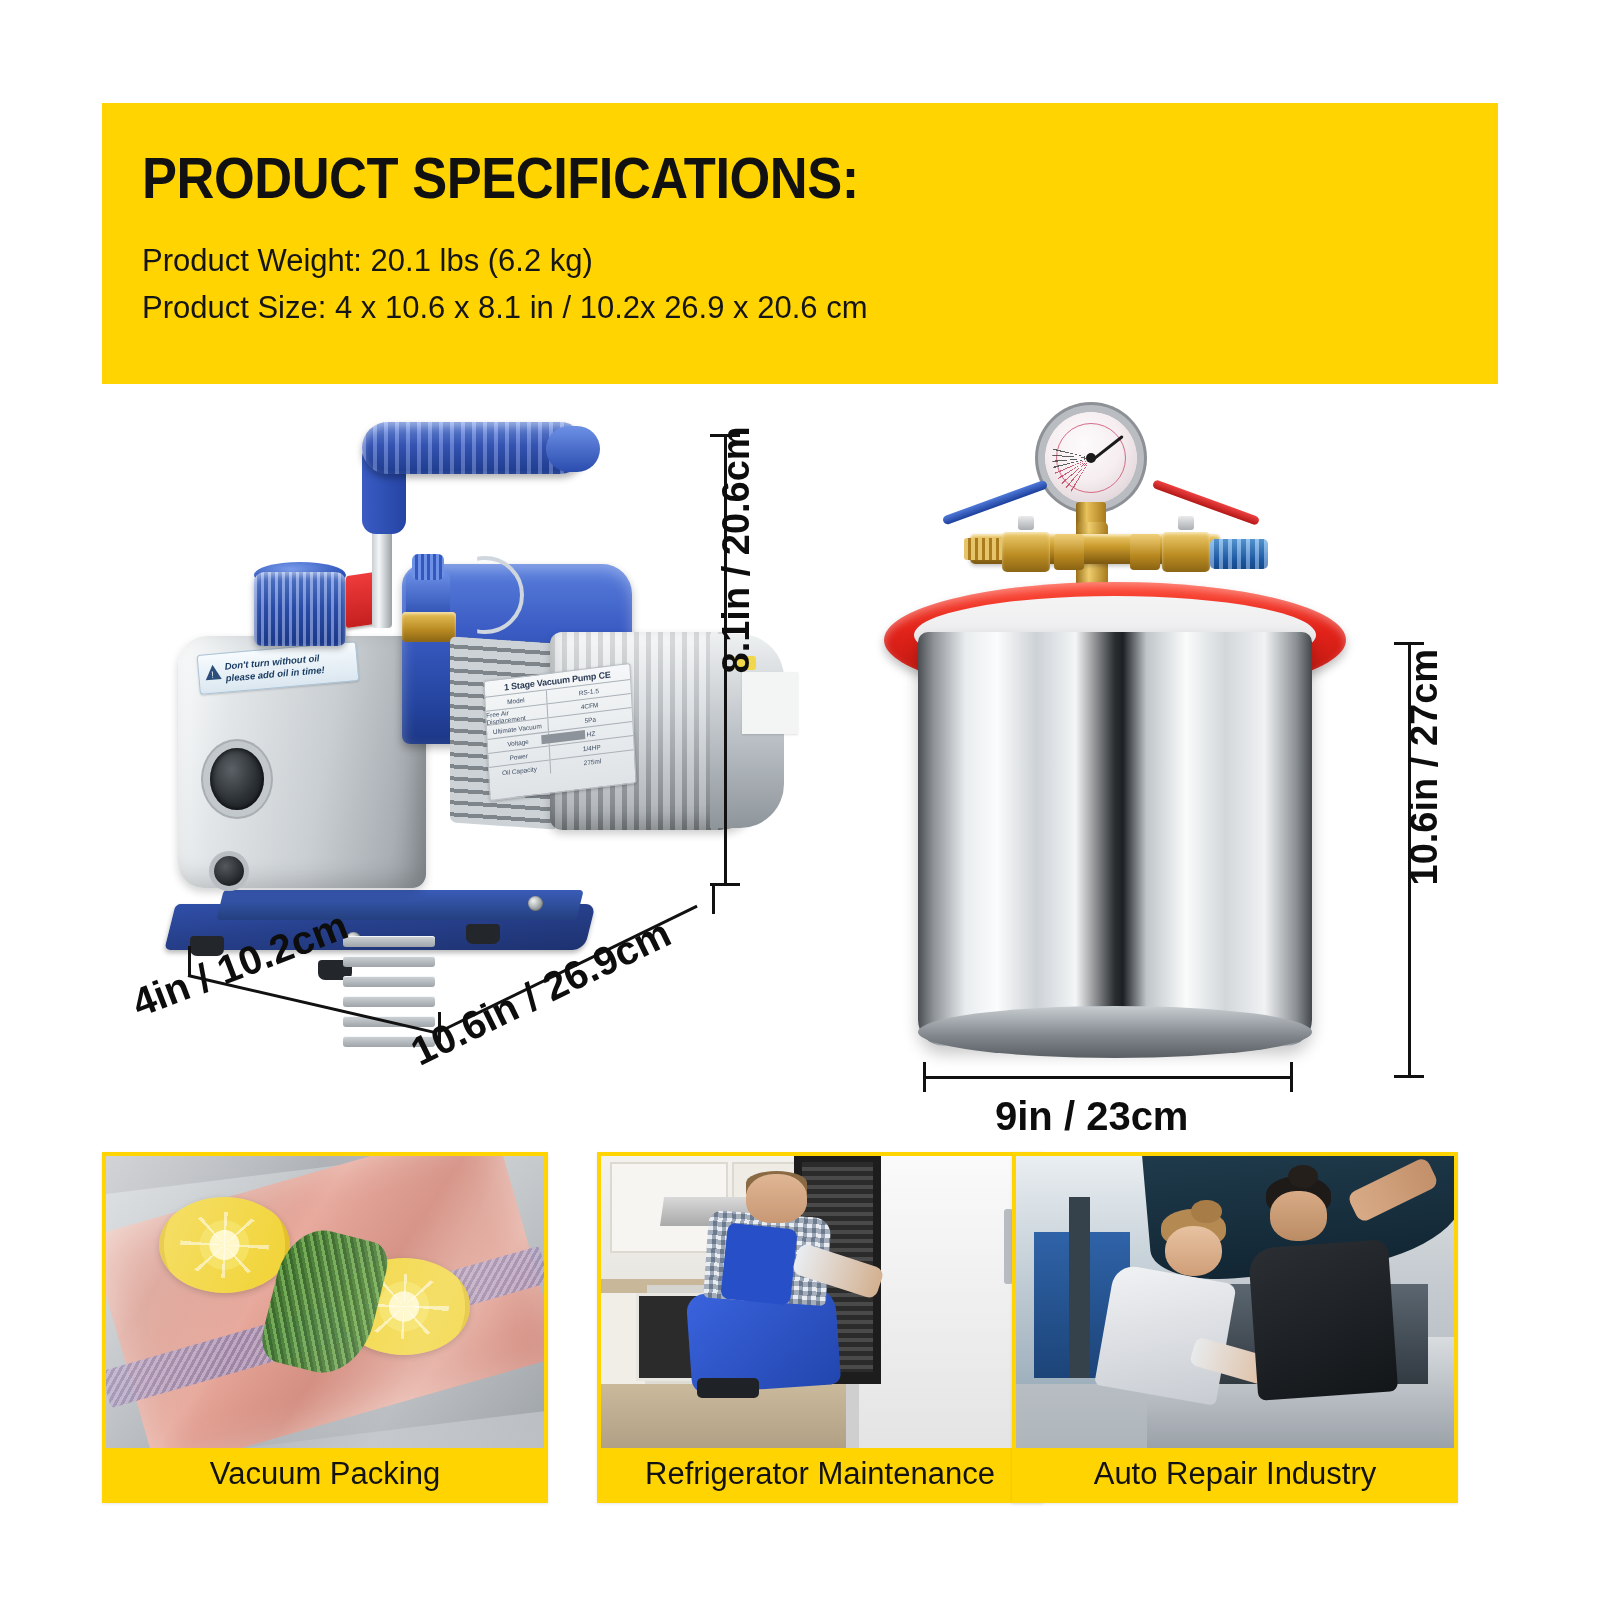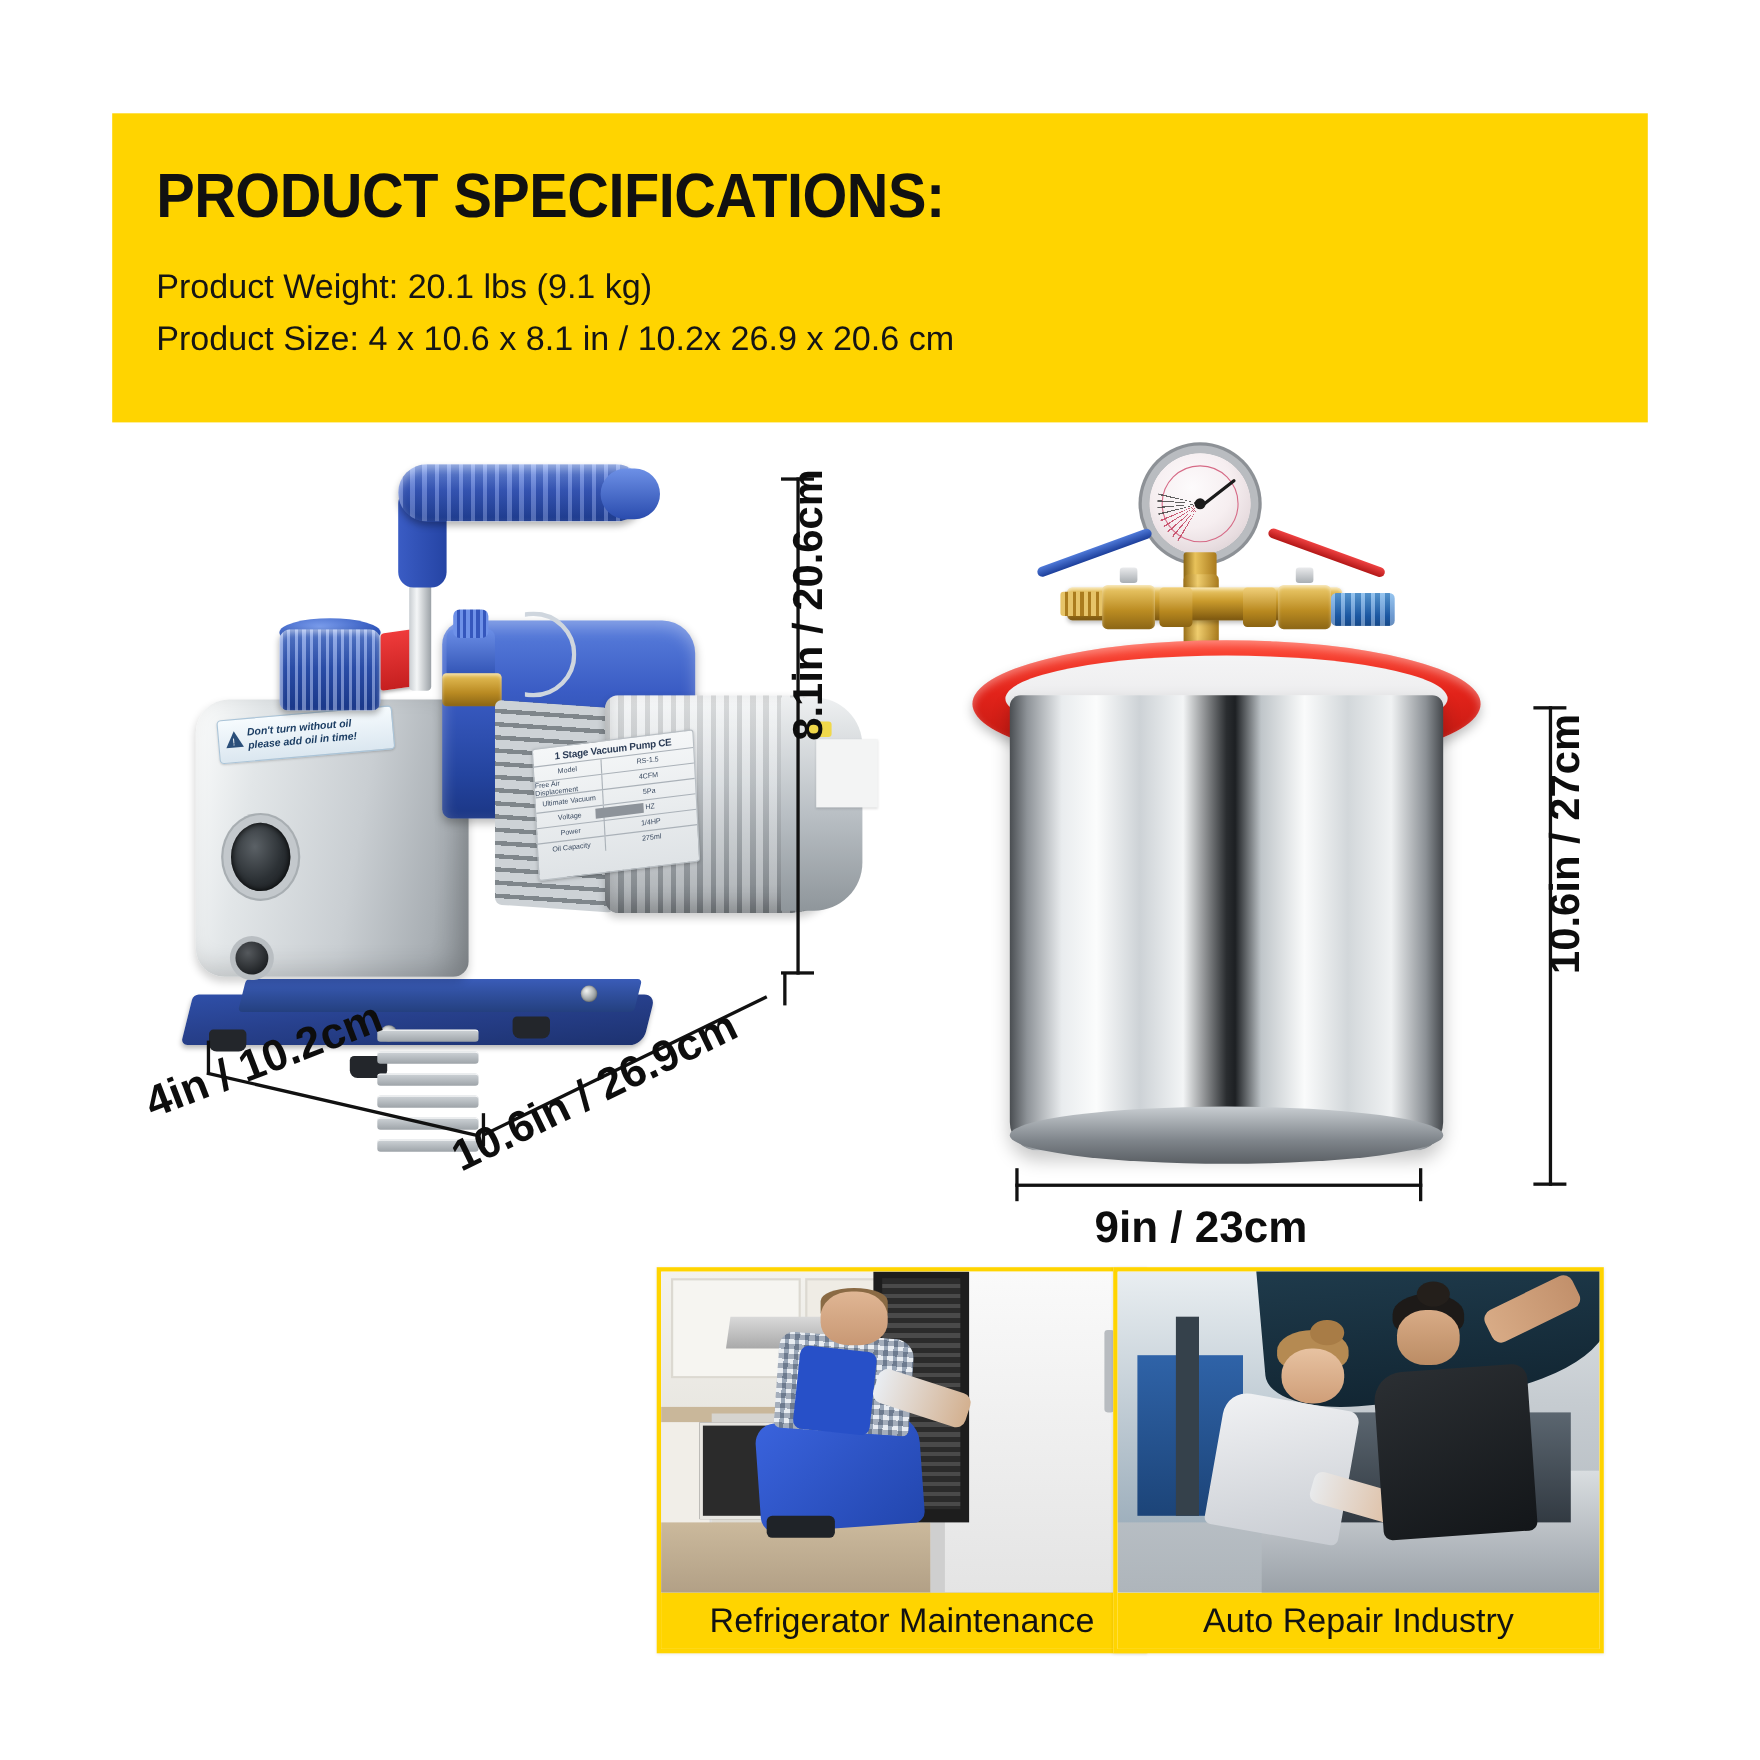--- a/index.html
+++ b/index.html
@@ -375,21 +375,21 @@
   .ph3 .q-arm{position:absolute;left:76%;top:6%;width:20%;height:11%;border-radius:9px;
     background:linear-gradient(90deg,#d8ab86,#c2906b);transform:rotate(-26deg);}
 </style>
 </head>
 <body>
 
 <div class="canvas">
 
   <div class="spec-block">
     <div class="spec-title">PRODUCT SPECIFICATIONS:</div>
-    <div class="spec-line l1">Product Weight: 20.1 lbs (9.1 kg)</div>
+    <div class="spec-line l1">Product Weight: 20.1 lbs (6.2 kg)</div>
     <div class="spec-line l2">Product Size: 4 x 10.6 x 8.1 in / 10.2x 26.9 x 20.6 cm</div>
   </div>
 
   <div class="stage">
 
     <div class="pump">
       <div class="pump-base"></div>
       <div class="pump-base2"></div>
       <div class="foot" style="left:40px;top:532px;"></div>
       <div class="foot" style="left:168px;top:556px;"></div>
@@ -521,20 +521,34 @@
     <div class="dim-label" style="left:1424px;top:480px;font-size:38px;transform:rotate(-90deg);transform-origin:left center;">10.6in / 27cm</div>
 
     <div class="cap-v" style="left:923px;top:678px;"></div>
     <div class="dim-line dim-h" style="left:923px;top:692px;width:370px;"></div>
     <div class="cap-v" style="left:1290px;top:678px;"></div>
     <div class="dim-label" style="left:995px;top:710px;font-size:40px;">9in / 23cm</div>
   </div>
 
   <div class="panels">
 
+    <div class="panel p1">
+      <div class="panel-photo">
+        <div class="ph1">
+          <div class="tray"></div>
+          <div class="bag"></div>
+          <div class="bagseal"></div>
+          <div class="lemon a"></div>
+          <div class="lemon b"></div>
+          <div class="rosemary"></div>
+          <div class="gloss"></div>
+        </div>
+      </div>
+      <div class="panel-cap">Vacuum Packing</div>
+    </div>
 
     <div class="panel p2">
       <div class="panel-photo">
         <div class="ph2">
           <div class="cabinet"></div>
           <div class="cabinet2"></div>
           <div class="hood"></div>
           <div class="counter"></div>
           <div class="counterfront"></div>
           <div class="oven"></div>

